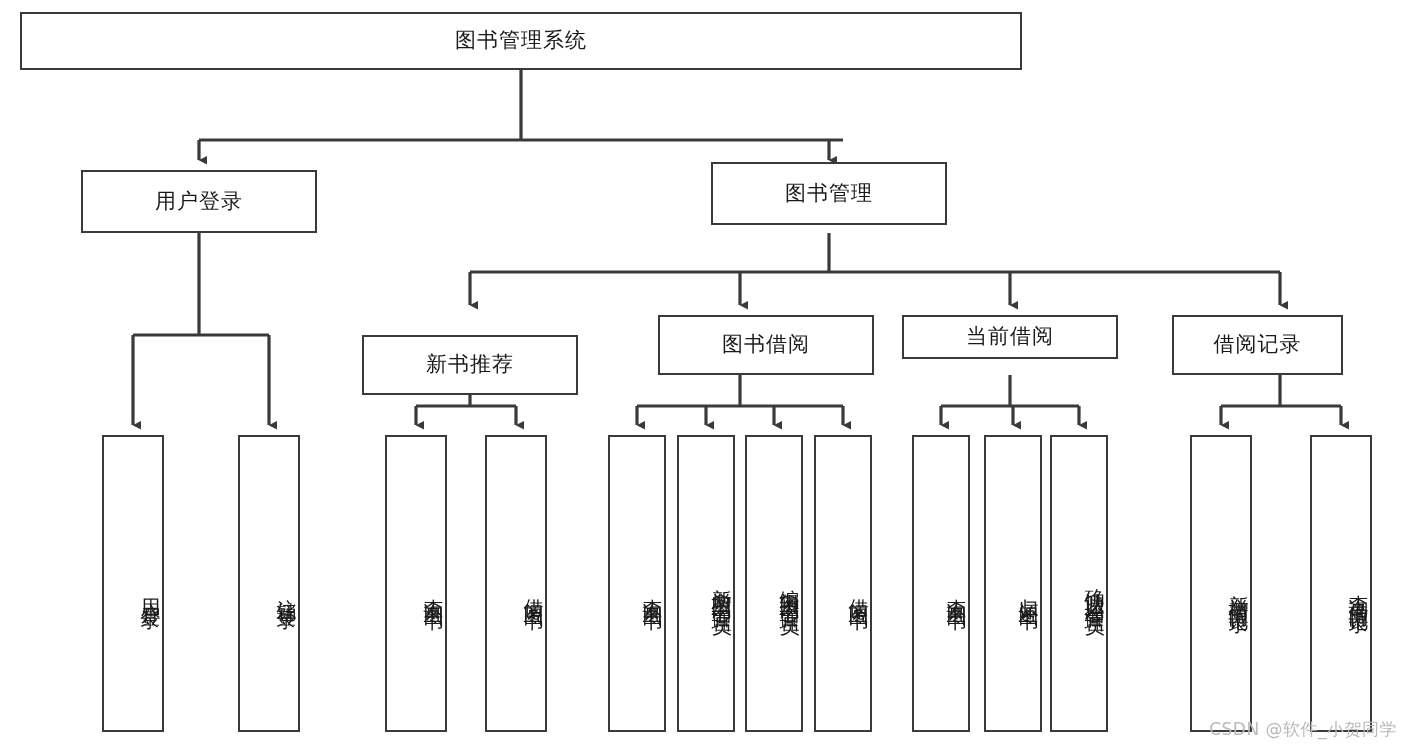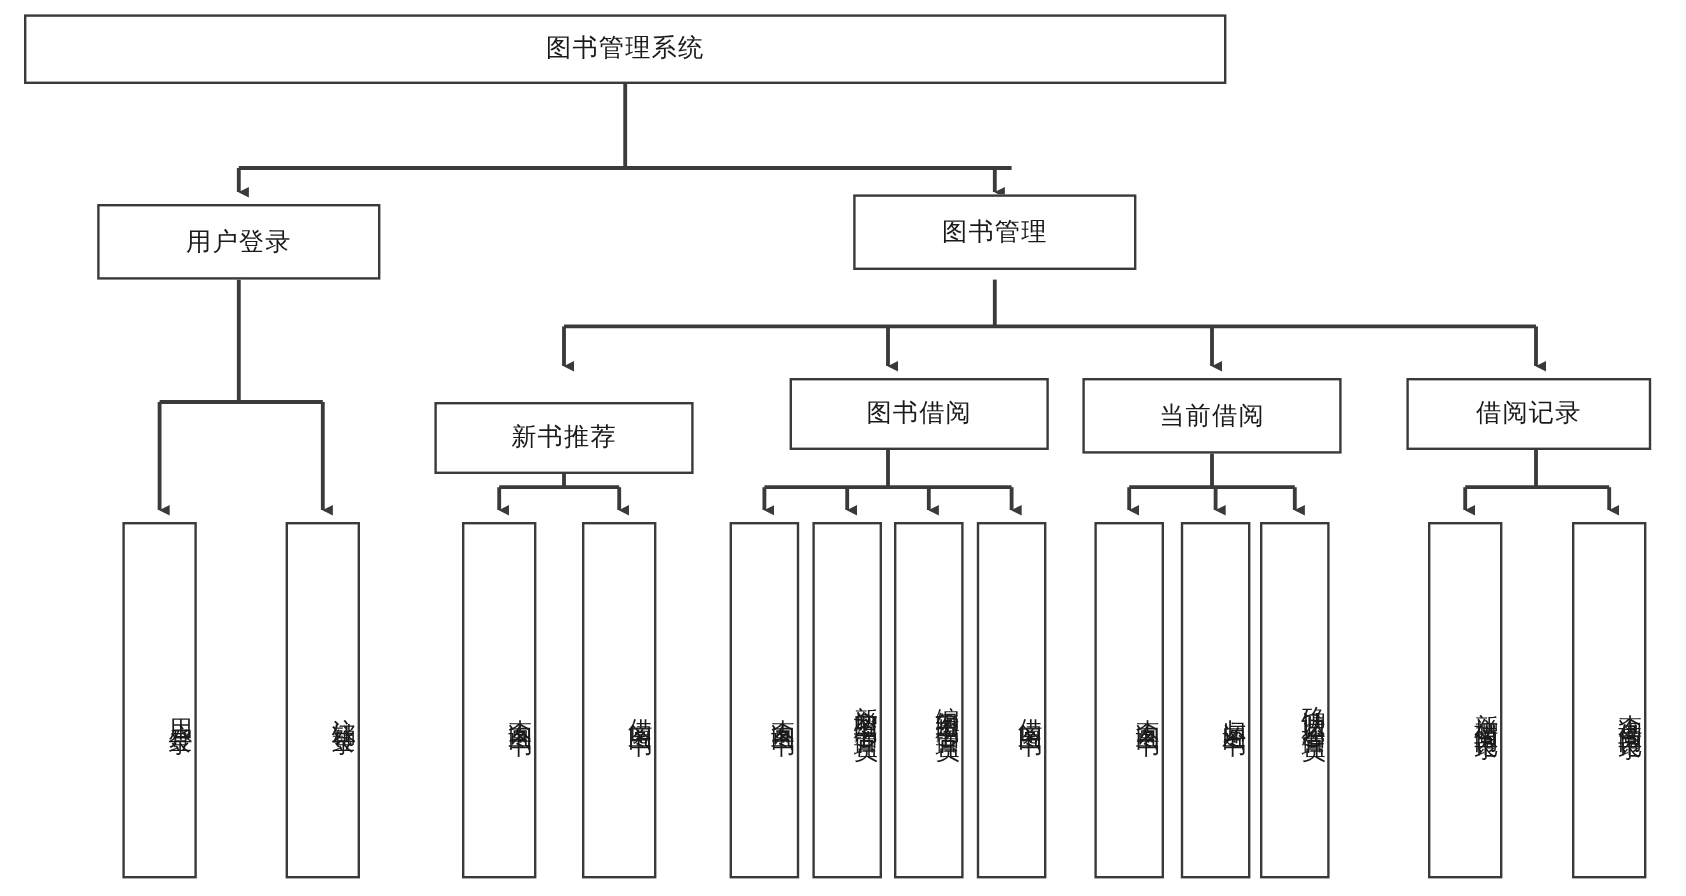--- a/index.html
+++ b/index.html
@@ -138,24 +138,24 @@
       </div>
     </div>
 
   <div id="level3-container">
       <div class="node horiz" style="left: 362px; top: 315px; width: 216px; height: 60px; margin-top: 20px;">
         <span class="label">新书推荐</span>
       </div>
       <div class="node horiz" style="left: 632px; top: 315px; width: 216px; height: 60px; margin-left: 26px;">
         <span class="label">图书借阅</span>
       </div>
-      <div class="node horiz" style="left: 902px; top: 315px; width: 216px; height: 63px;">
+      <div class="node horiz" style="left: 902px; top: 315px; width: 216px; height: 44px;">
         <span class="label">当前借阅</span>
       </div>
-      <div class="node horiz" style="left: 1172px; top: 315px; width: 204px; height: 60px;">
+      <div class="node horiz" style="left: 1172px; top: 315px; width: 171px; height: 60px;">
         <span class="label">借阅记录</span>
       </div>
     </div>
 
   <div id="leaf-container">
       <div class="node vert" style="left: 102px; top: 435px; width: 62px; height: 297px;">
         <span class="label">用户登录</span>
       </div>
       <div class="node vert" style="left: 238px; top: 435px; width: 62px; height: 297px;">
         <span class="label">注销登录</span>
@@ -188,13 +188,14 @@
         <span class="label">确认归还（管理员）</span>
       </div>
       <div class="node vert" style="left: 1190px; top: 435px; width: 62px; height: 297px;">
         <span class="label">新增借阅记录</span>
       </div>
       <div class="node vert" style="left: 1310px; top: 435px; width: 62px; height: 297px;">
         <span class="label">查询借阅记录</span>
       </div>
     </div>
 
+  <div id="watermark">CSDN @软件_小贺同学</div>
 </div>
 
 </body></html>

